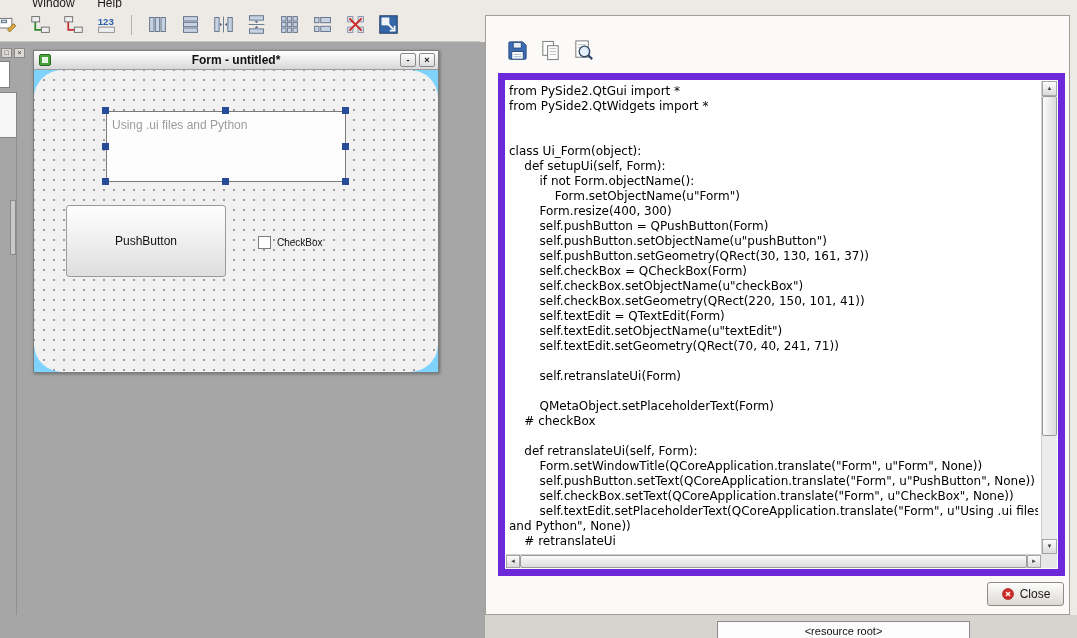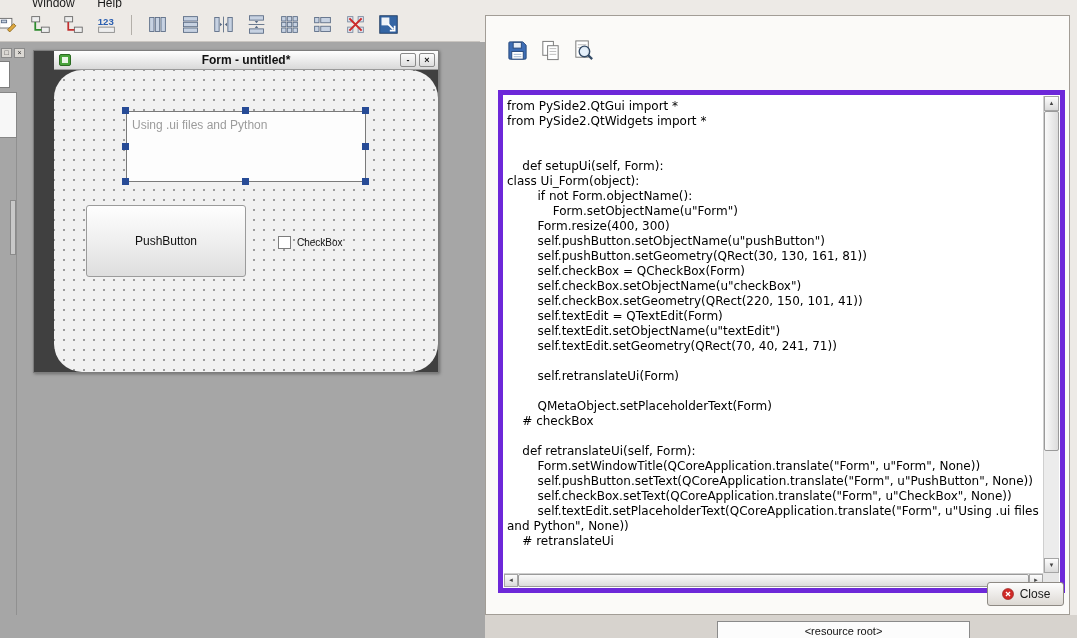--- a/index.html
+++ b/index.html
@@ -25,21 +25,21 @@
   
   .dockbtn { position:absolute; width:11px; height:10px; background:#dcd9d4; border:1px solid #8a8a8a; font-size:7px; line-height:8px; text-align:center; color:#333; }
   .dockbtn1 { left:1px; top:6px; }
   .dockbtn2 { left:14px; top:6px; }
   .dockfilter { position:absolute; left:0; top:19px; width:10px; height:27px; background:#ffffff; border:1px solid #7d7d7d; border-left:none; }
   .dockpanel { position:absolute; left:0; top:50px; width:17px; height:46px; background:#f7f7f7; border:1px solid #868686; border-left:none; }
   .dockline { position:absolute; left:16px; top:96px; width:1px; height:477px; background:#909090; }
   .dockthumb { position:absolute; left:10px; top:158px; width:6px; height:55px; background:#c9c9c9; border:1px solid #8a8a8a; }
 
   
-  .formwin { position:absolute; left:33px; top:8px; width:406px; height:323px; background:#404040; border:1px solid #7d7d7d; box-shadow:1px 1px 3px rgba(0,0,0,.35);padding-left:20px; }
+  .formwin { position:absolute; left:33px; top:8px; width:406px; height:323px; background:#7dd3fc; border:1px solid #7d7d7d; box-shadow:1px 1px 3px rgba(0,0,0,.35); }
   .formwin .titlebar { position:relative; height:19px; background:linear-gradient(180deg,#ffffff,#d9d9d9); border-bottom:1px solid #9a9a9a; display:flex; align-items:center; padding:0 3px; }
   .titlebar .title { position:absolute; left:0; right:0; text-align:center; font-size:12px; font-weight:bold; color:#111; }
   .winicon { width:12px; height:12px; margin-left:2px; z-index:1; }
   .winbtns { margin-left:auto; display:flex; gap:3px; z-index:1; }
   .winbtn { width:16px; height:14px; background:linear-gradient(180deg,#fcfcfc,#ddd); border:1px solid #8a8a8a; border-radius:2px; font-size:9px; font-weight:bold; line-height:12px; text-align:center; color:#111; }
   .formbody { position:relative; width:100%; height:302px; background-color:#f1f1f1;
       background-image:radial-gradient(#9c9c9c 0.8px, transparent 1px); background-size:10px 10px; background-position:5px 5px; overflow:hidden;border-radius:28px; }
 
   .textedit { position:absolute; left:72px; top:41px; width:240px; height:71px; background:#fdfdfd; border:1px solid #7a7a7a; padding:3px 5px; }
   .placeholder { font-size:12px; color:#9c9c9c; }
@@ -49,21 +49,21 @@
   .checkbox { position:absolute; left:224px; top:164px; height:16px; display:flex; align-items:center; gap:6px; }
   .checkbox .box { width:13px; height:13px; background:#fff; border:1px solid #7d7d7d; }
   .checkbox .lbl { font-size:10px; color:#111; }
 
   
   .dialog { position:absolute; left:485px; top:15px; width:585px; height:600px; background:#fbfaf8; border:1px solid #a29d96; }
   .dlg-toolbar { position:absolute; left:18px; top:21px; display:flex; gap:6px; }
   .dlgicon { width:27px; height:27px; display:flex; align-items:center; justify-content:center; border-radius:2px; }
   .dlgicon svg { width:23px; height:23px; }
 
-  .codebox { position:absolute; left:12px; top:74px; width:567px; height:503px; background:#ffffff; border:5px solid #6d28d9; }
+  .codebox { position:absolute; left:12px; top:57px; width:567px; height:503px; background:#ffffff; border:7px solid #6d28d9; }
   .code-text { position:absolute; left:4px; top:4px; right:20px; bottom:18px; overflow:hidden; font-family:"DejaVu Sans", sans-serif; font-size:12px; color:#000; }
   .code-line { height:15px; line-height:15px; white-space:pre; }
 
   .vscroll { position:absolute; top:1px; right:1px; bottom:15px; width:16px; background:#ececec; border-left:1px solid #cfcfcf; }
   .sbtn { position:absolute; left:0; width:15px; height:15px; background:linear-gradient(180deg,#fdfdfd,#dadada); border:1px solid #a5a5a5; font-size:6px; color:#444; text-align:center; line-height:13px; }
   .sb-up { top:0; }
   .sb-down { bottom:0; }
   .vthumb { position:absolute; left:0; top:15px; width:15px; height:340px; background:linear-gradient(90deg,#fafafa,#dcdcdc); border:1px solid #9a9a9a; border-radius:2px; }
   .hscroll { position:absolute; left:1px; right:17px; bottom:1px; height:14px; background:#ececec; border-top:1px solid #cfcfcf; }
   .hbtn { position:absolute; top:0; width:14px; height:13px; background:linear-gradient(180deg,#fdfdfd,#dadada); border:1px solid #a5a5a5; font-size:6px; color:#444; text-align:center; line-height:11px; }
@@ -268,27 +268,28 @@
       </div>
     </div>
 
     <div class="codebox">
       <div class="code-text">
 
       <div class="code-line">from PySide2.QtGui import *</div>
           <div class="code-line">from PySide2.QtWidgets import *</div>
           <div class="code-line"></div>
           <div class="code-line"></div>
+          <div class="code-line">class Ui_Form(object):</div>
           <div class="code-line">    def setupUi(self, Form):</div>
-          <div class="code-line">class Ui_Form(object):</div>
           <div class="code-line">        if not Form.objectName():</div>
           <div class="code-line">            Form.setObjectName(u"Form")</div>
           <div class="code-line">        Form.resize(400, 300)</div>
+          <div class="code-line">        self.pushButton = QPushButton(Form)</div>
           <div class="code-line">        self.pushButton.setObjectName(u"pushButton")</div>
-          <div class="code-line">        self.pushButton.setGeometry(QRect(30, 130, 161, 81))</div>
+          <div class="code-line">        self.pushButton.setGeometry(QRect(30, 130, 161, 37))</div>
           <div class="code-line">        self.checkBox = QCheckBox(Form)</div>
           <div class="code-line">        self.checkBox.setObjectName(u"checkBox")</div>
           <div class="code-line">        self.checkBox.setGeometry(QRect(220, 150, 101, 41))</div>
           <div class="code-line">        self.textEdit = QTextEdit(Form)</div>
           <div class="code-line">        self.textEdit.setObjectName(u"textEdit")</div>
           <div class="code-line">        self.textEdit.setGeometry(QRect(70, 40, 241, 71))</div>
           <div class="code-line"></div>
           <div class="code-line">        self.retranslateUi(Form)</div>
           <div class="code-line"></div>
           <div class="code-line">        QMetaObject.setPlaceholderText(Form)</div>

